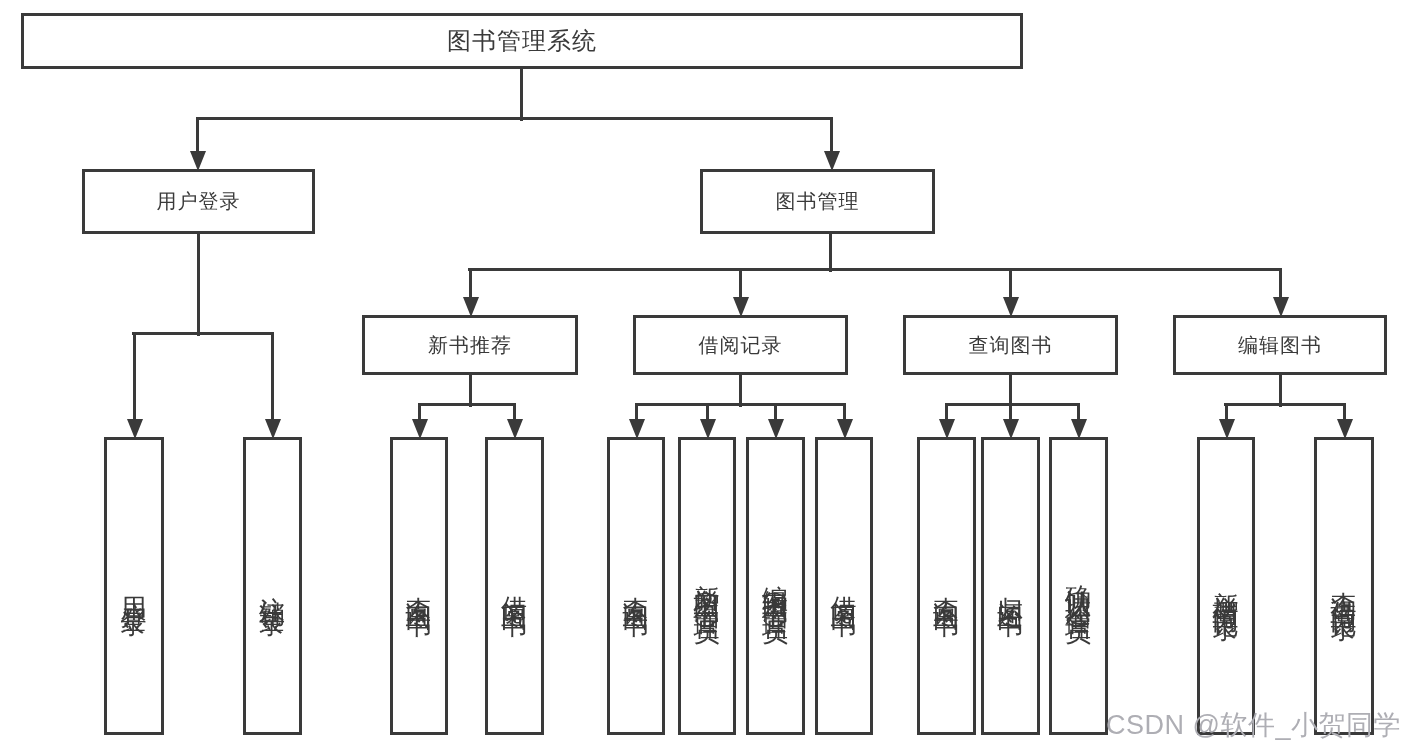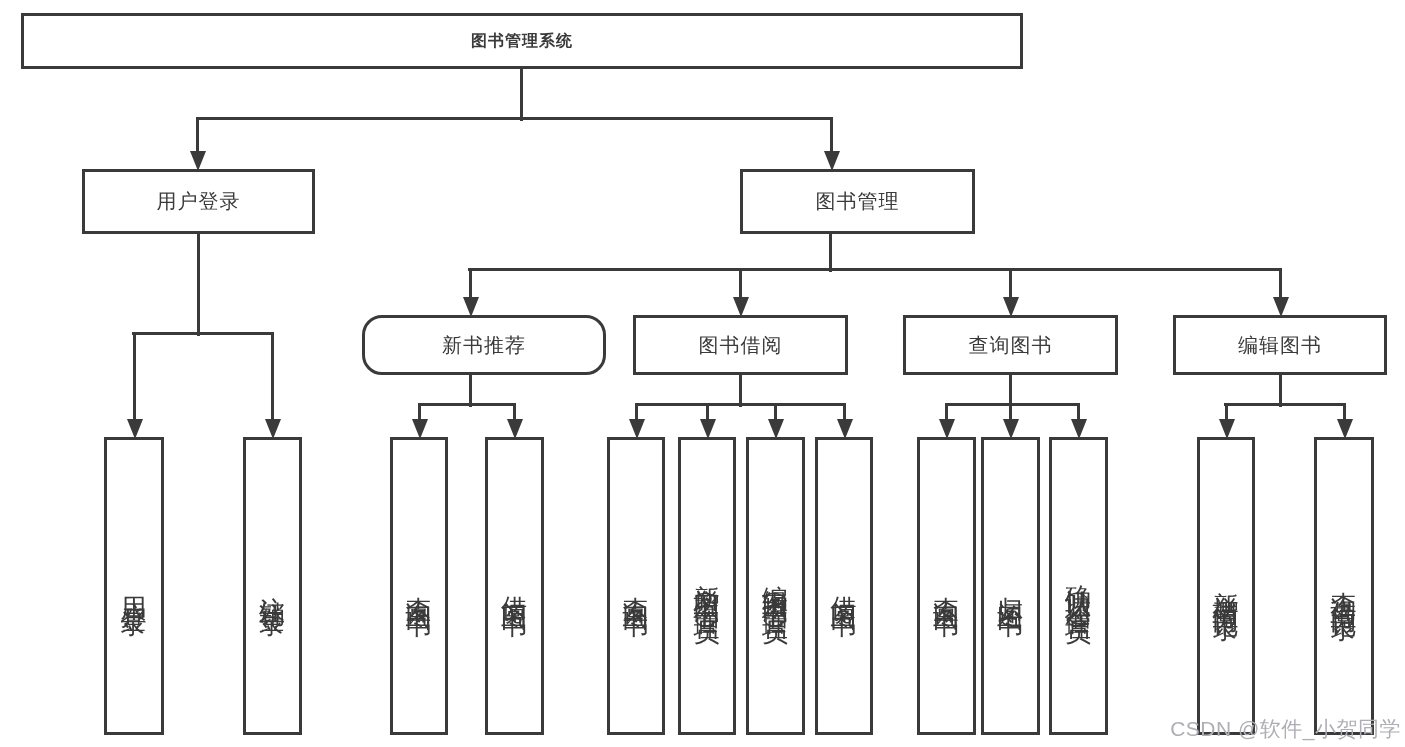--- a/index.html
+++ b/index.html
@@ -41,37 +41,37 @@
   .node {
     position: absolute;
     background: var(--bg);
     border: 3px solid var(--ink);
     display: flex;
     align-items: center;
     justify-content: center;
     z-index: 3;
     text-align: center;
   }
-  .node.root  .lbl { font-size: 16px; letter-spacing: 1px; font-weight: bold; }
+  .node.root  .lbl { font-size: 24px; letter-spacing: 1px; }
   .node.branch .lbl { font-size: 20px; letter-spacing: 1px; }
   .node.leaf .lbl {
     writing-mode: vertical-rl;
     text-orientation: mixed;
     font-size: 26px;
     letter-spacing: 5px;
     line-height: 1;
     white-space: nowrap;
   }
   .lbl { color: var(--ink); }
   
   #watermark {
     position: absolute;
     right: 4px;
     bottom: 4px;
-    font-size: 21px;
+    font-size: 27px;
     color: var(--wm);
     z-index: 10;
     letter-spacing: 0.5px;
     white-space: nowrap;
     margin-top: 24px;
   }
 </style>
 </head>
 <body>
 
@@ -130,28 +130,28 @@
       <div class="arrow" style="left: 1219px; top: 419px;"></div>
       <div class="arrow" style="left: 1337px; top: 419px;"></div>
     </div>
   <div id="nodes">
       <div class="node root" style="left: 21px; top: 13px; width: 1002px; height: 56px;">
         <span class="lbl">图书管理系统</span>
       </div>
       <div class="node branch" style="left: 82px; top: 169px; width: 233px; height: 65px;">
         <span class="lbl">用户登录</span>
       </div>
-      <div class="node branch" style="left: 740px; top: 169px; width: 235px; height: 65px;">
+      <div class="node branch" style="left: 700px; top: 169px; width: 235px; height: 65px;">
         <span class="lbl">图书管理</span>
       </div>
-      <div class="node branch" style="left: 362px; top: 315px; width: 244px; height: 60px; border-radius: 20px;">
+      <div class="node branch" style="left: 362px; top: 315px; width: 216px; height: 60px;">
         <span class="lbl">新书推荐</span>
       </div>
       <div class="node branch" style="left: 633px; top: 315px; width: 215px; height: 60px;">
-        <span class="lbl">图书借阅</span>
+        <span class="lbl">借阅记录</span>
       </div>
       <div class="node branch" style="left: 903px; top: 315px; width: 215px; height: 60px;">
         <span class="lbl">查询图书</span>
       </div>
       <div class="node branch" style="left: 1173px; top: 315px; width: 214px; height: 60px;">
         <span class="lbl">编辑图书</span>
       </div>
       <div class="node leaf" style="left: 104px; top: 437px; width: 60px; height: 298px;">
         <span class="lbl">用户登录</span>
       </div>

